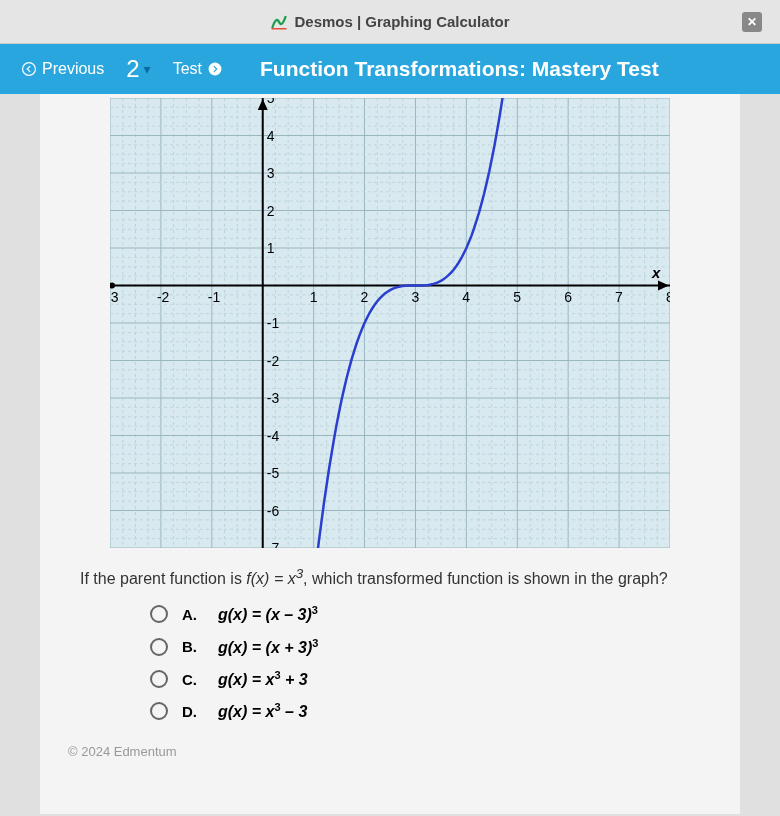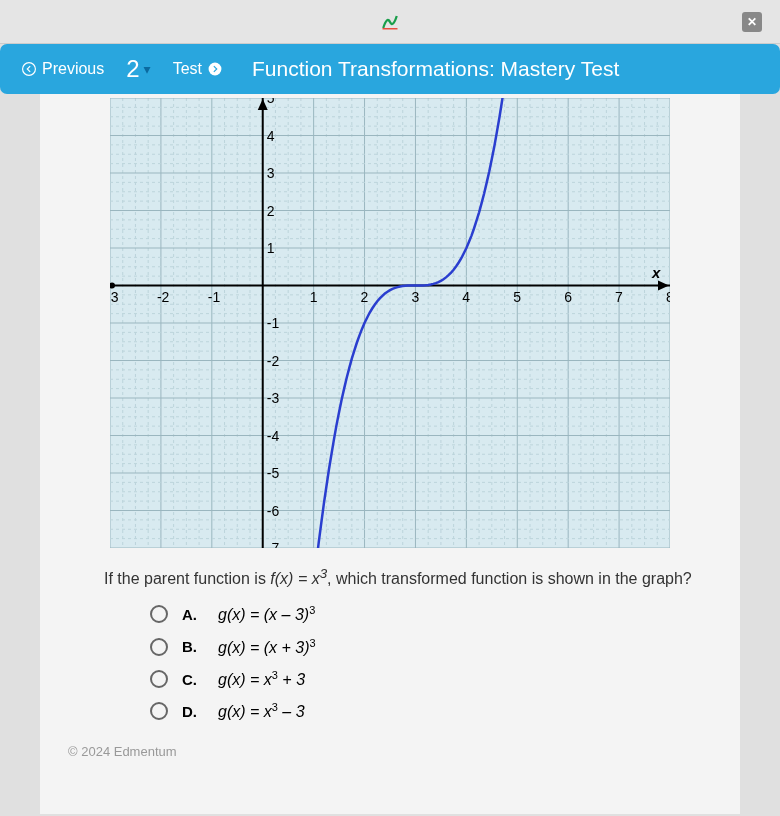--- a/index.html
+++ b/index.html
@@ -54,21 +54,20 @@
     font-weight: bold;
     cursor: pointer;
   }
   .nav-bar {
     background: #29a6de;
     height: 50px;
     display: flex;
     align-items: center;
     color: #fff;
     padding: 0 12px;
-    border-radius: 7px;
   }
   .nav-prev, .nav-next {
     display: flex;
     align-items: center;
     gap: 6px;
     font-size: 16px;
     cursor: pointer;
     padding: 0 10px;
   }
   .nav-num {
@@ -79,22 +78,22 @@
     gap: 4px;
     padding: 0 12px;
     cursor: pointer;
   }
   .chev-down {
     font-size: 14px;
     color: #0b6aa0;
   }
   .nav-title {
     font-size: 21px;
-    margin-left: 20px;
-    font-weight: normal;
+    margin-left: 28px;
+    font-weight: bold;
   }
   .content {
     background: #f4f4f4;
     margin: 0 40px;
     padding: 4px 0 0 0;
     min-height: 720px;
   }
   .graph-container {
     width: 560px;
     height: 450px;
@@ -103,21 +102,20 @@
     background: #d8eaf0;
   }
   .graph-svg {
     width: 100%;
     height: 100%;
   }
   .question {
     padding: 18px 30px 10px 40px;
     font-size: 16px;
     color: #333;
-    margin-left: 24px;
   }
   .options {
     padding: 6px 0 0 110px;
   }
   .option-row {
     display: flex;
     align-items: center;
     gap: 14px;
     margin-bottom: 12px;
     cursor: pointer;
@@ -130,20 +128,21 @@
     flex-shrink: 0;
   }
   .opt-letter {
     font-weight: bold;
     font-size: 15px;
     width: 22px;
   }
   .opt-formula {
     font-size: 16px;
     font-style: italic;
+    font-weight: bold;
   }
   .opt-formula sup { font-size: 11px; font-style: normal;}
   .copyright {
     padding: 10px 0 0 28px;
     color: #999;
     font-size: 13px;
   }
   .arrow-icon {
     width: 14px;
     height: 14px;
@@ -154,20 +153,21 @@
 <body>
 
 <div class="page-wrapper">
 
   <div class="top-bar">
     <div class="desmos-logo">
       <svg class="desmos-icon" viewBox="0 0 24 24">
         <path d="M3 20 Q 8 4 12 12 Q 16 20 21 4" stroke="#1a9e4b" stroke-width="3" fill="none"></path>
         <path d="M2 21 L22 21" stroke="#e84c3d" stroke-width="2"></path>
       </svg>
+      <span>Desmos | Graphing Calculator</span>
     </div>
     <div class="close-btn">✕</div>
   </div>
 
   <div class="nav-bar">
     <div class="nav-prev">
       <svg class="arrow-icon" viewBox="0 0 24 24">
           <circle cx="12" cy="12" r="11" fill="none" stroke="#fff" stroke-width="2"></circle>
           <path d="M14 7 L9 12 L14 17" stroke="#fff" stroke-width="2" fill="none"></path>
         </svg>

